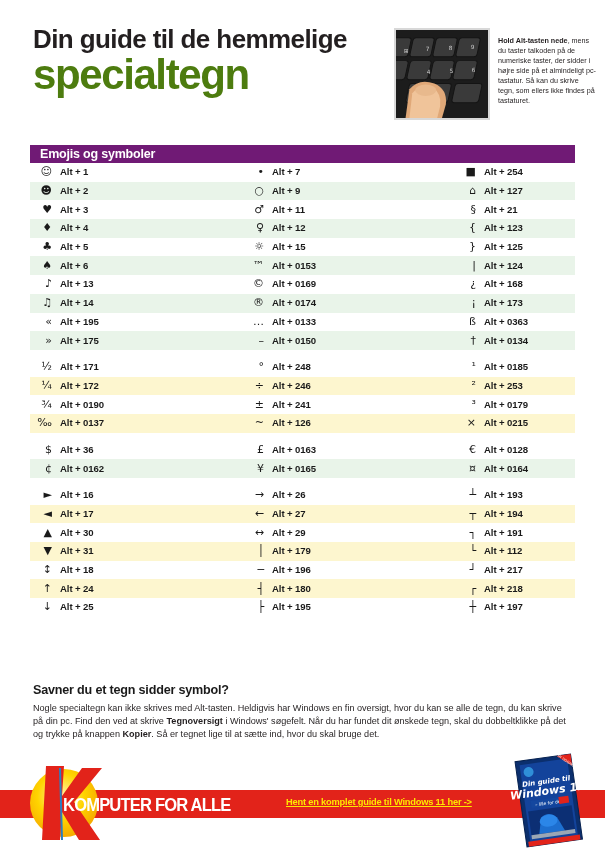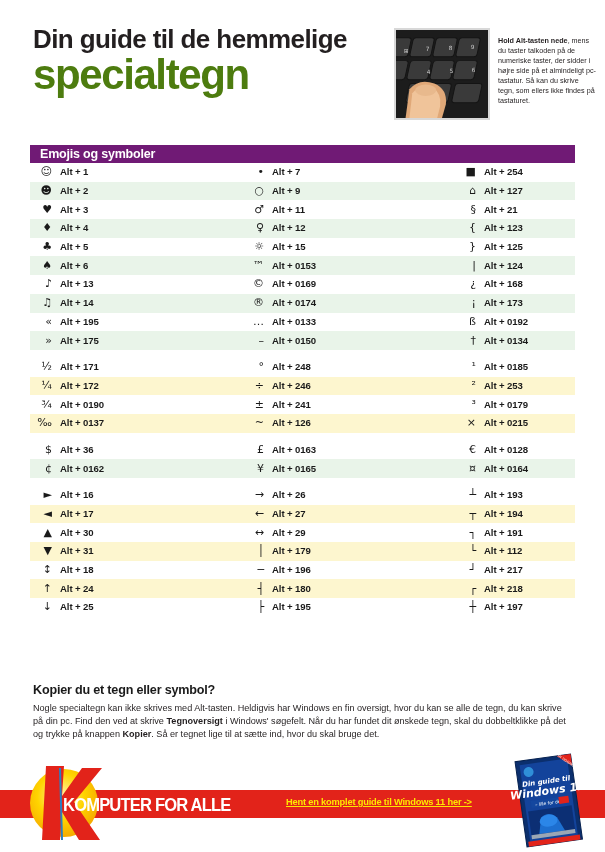--- a/index.html
+++ b/index.html
@@ -293,21 +293,21 @@
           <div class="cell c1">
             <span class="sym">«</span>
             <span class="alt">Alt + 195</span>
           </div>
           <div class="cell c2">
             <span class="sym">…</span>
             <span class="alt">Alt + 0133</span>
           </div>
           <div class="cell c3">
             <span class="sym">ß</span>
-            <span class="alt">Alt + 0192</span>
+            <span class="alt">Alt + 0363</span>
           </div>
         </div>
         <div class="row">
           <div class="cell c1">
             <span class="sym">»</span>
             <span class="alt">Alt + 175</span>
           </div>
           <div class="cell c2">
             <span class="sym">–</span>
             <span class="alt">Alt + 0150</span>
@@ -505,21 +505,21 @@
           </div>
           <div class="cell c3">
             <span class="sym">┼</span>
             <span class="alt">Alt + 197</span>
           </div>
         </div>
       </div>
     </div>
 
   <div class="bottom">
-    <h2>Kopier du et tegn eller symbol?</h2>
+    <h2>Savner du et tegn sidder symbol?</h2>
     <p><span>Nogle specialtegn kan ikke skrives med Alt-tasten. Heldigvis har Windows en fin oversigt, hvor du kan se alle de tegn, du kan skrive på din pc. Find den ved at skrive </span><b>Tegnoversigt</b><span> i Windows' søgefelt. Når du har fundet dit ønskede tegn, skal du dobbeltklikke på det og trykke på knappen </span><b>Kopier</b><span>. Så er tegnet lige til at sætte ind, hvor du skal bruge det.</span></p>
   </div>
 
   <div class="footer">
     <div class="red-band"></div>
 
     <div class="logo-k">
       <svg width="84" height="82" viewBox="0 0 84 82">
         <defs>
           <radialGradient id="gy" cx="45%" cy="40%" r="62%">

